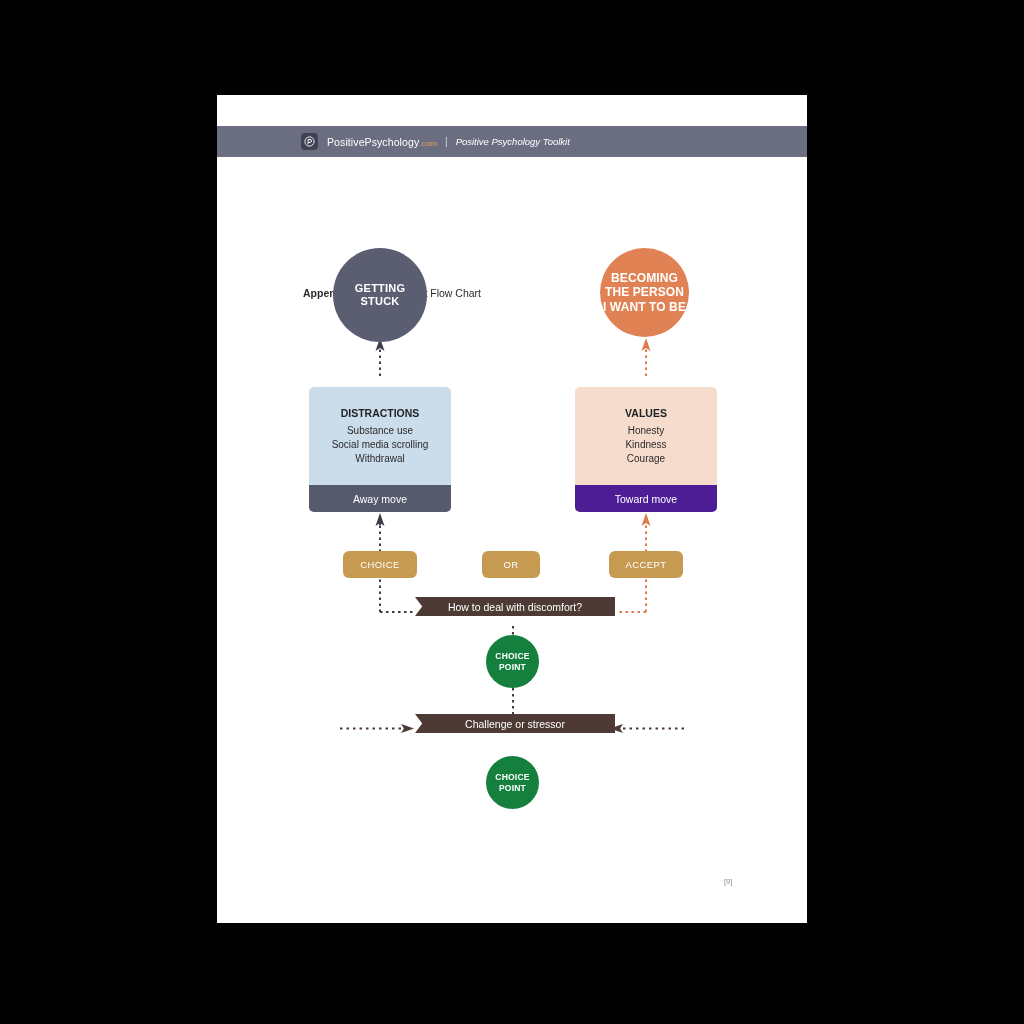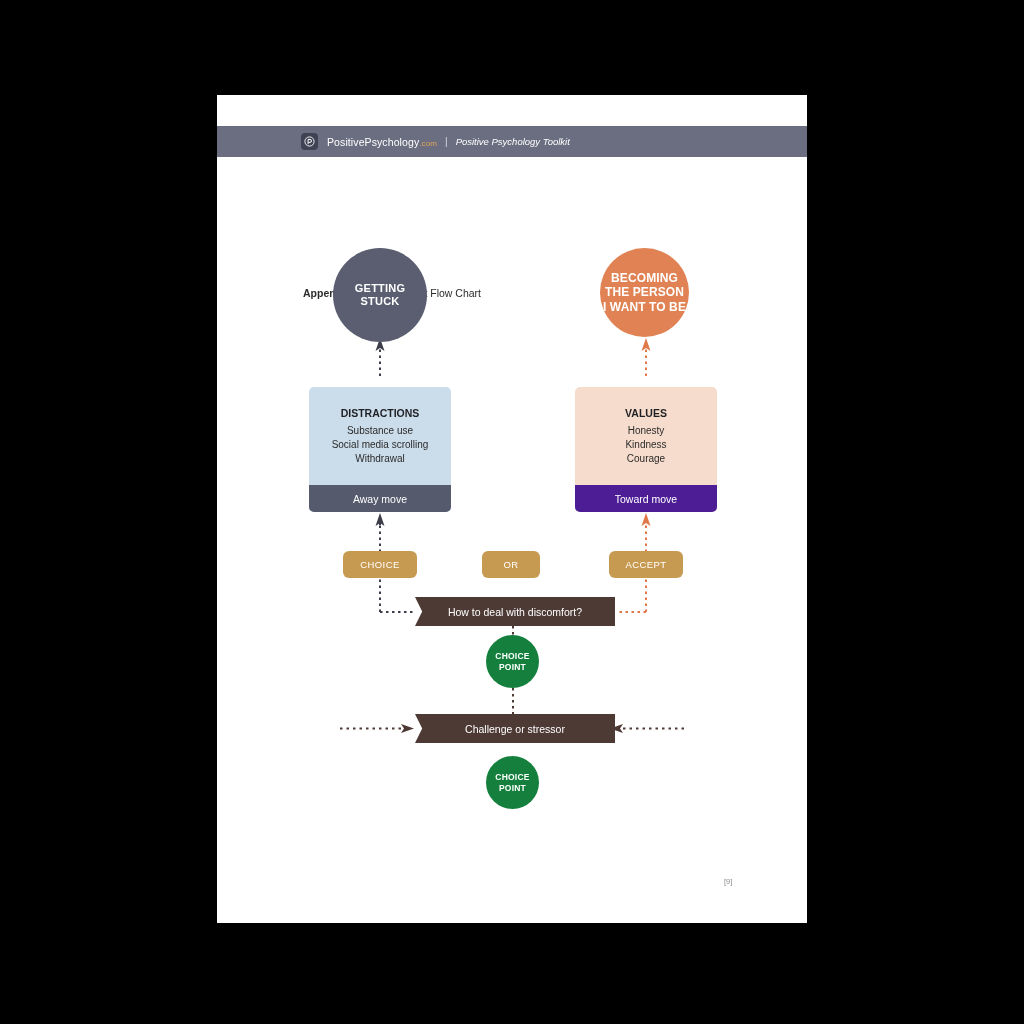--- a/index.html
+++ b/index.html
@@ -111,21 +111,21 @@
     height: 27px; border-radius: 6px; background: #c79a52;
     display: flex; align-items: center; justify-content: center;
     color: #ffffff; font-size: 9.5px; letter-spacing: .4px;
   }
   #pill-avoid  { left: 126px; top: 456px; width: 74px; }
   #pill-or     { left: 265px; top: 456px; width: 58px; }
   #pill-accept { left: 392px; top: 456px; width: 74px; }
 
   
   .ribbon {
-    height: 29px; background: #4d3a34;
+    height: 19px; background: #4d3a34;
     display: flex; align-items: center; justify-content: center;
     color: #ffffff; font-size: 10.5px;
     clip-path: polygon(0 0, 100% 0, 100% 100%, 0 100%, 3.6% 50%);
   }
   #ribbon-discomfort { left: 198px; top: 502px; width: 200px; }
   #ribbon-challenge  { left: 198px; top: 619px; width: 200px; }
   .ribbon-inner { pointer-events: none; }
 
   
   #page-number {

